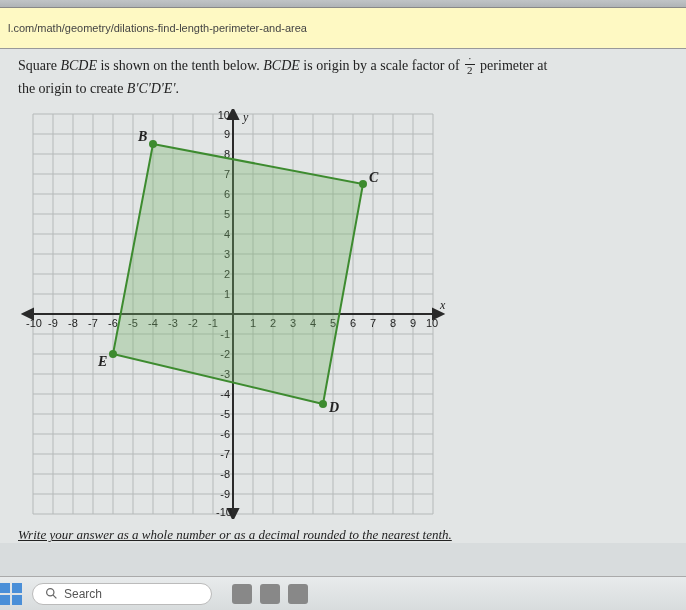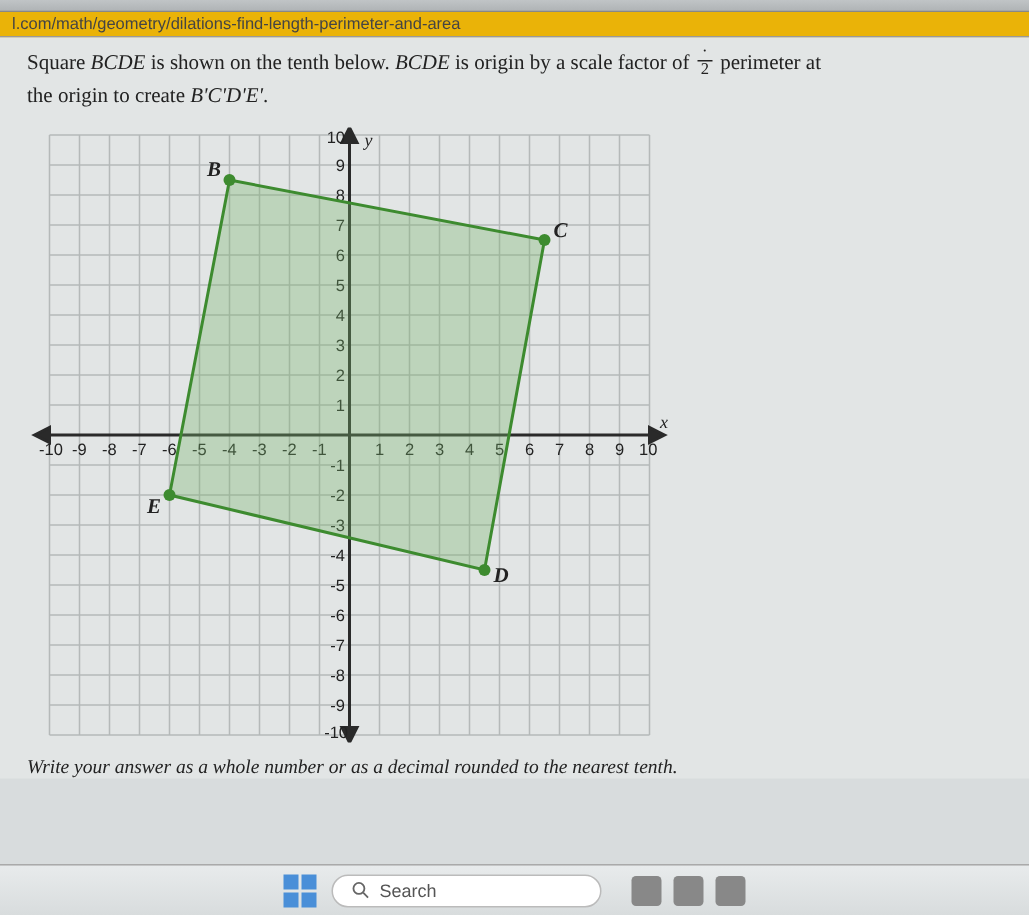--- a/index.html
+++ b/index.html
@@ -10,22 +10,22 @@
       background: #d8dcdd;
       overflow: hidden;
       position: relative;
     }
     .browser-top {
       height: 8px;
       background: linear-gradient(#c0c4c6, #b0b4b6);
       border-bottom: 1px solid #888;
     }
     .url-bar {
-      background: #eab308;
-      padding: 2px 8px;
+      background: #fef9c3;
+      padding: 14px 8px;
       font-size: 11px;
       color: #444;
       font-family: Arial, sans-serif;
       border-bottom: 1px solid #999;
     }
     .content {
       padding: 6px 18px 0 18px;
       background: #e2e5e5;
     }
     .problem-text {
@@ -56,33 +56,33 @@
     .graph-svg { width: 100%; height: 100%; }
     .question {
       font-size: 14px;
       color: #222;
       margin: 6px 0;
     }
     .instruction {
       font-size: 13px;
       font-style: italic;
       color: #222;
+      text-decoration: underline;
       margin-bottom: 4px;
     }
     .taskbar {
       position: absolute;
       bottom: 0;
       left: 0;
       right: 0;
       height: 34px;
       background: linear-gradient(#e8ebec, #d8dcdd);
       border-top: 1px solid #aaa;
       display: flex;
       align-items: center;
-      justify-content: center;
       gap: 10px;
     }
     .search-box {
       display: flex;
       align-items: center;
       background: #fff;
       border: 1px solid #bbb;
       border-radius: 16px;
       padding: 3px 12px;
       font-size: 12px;

